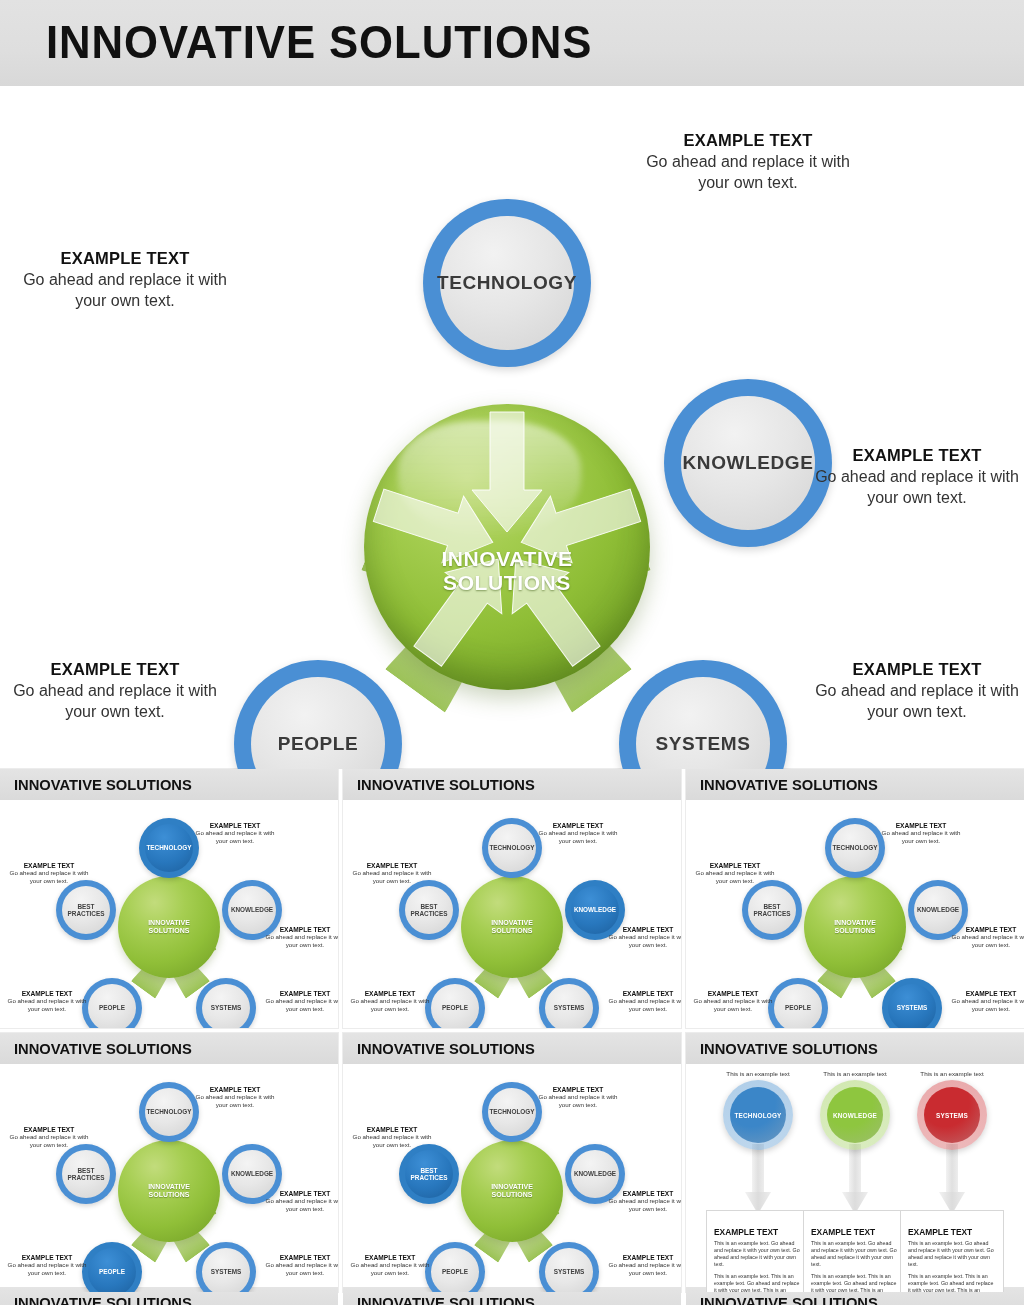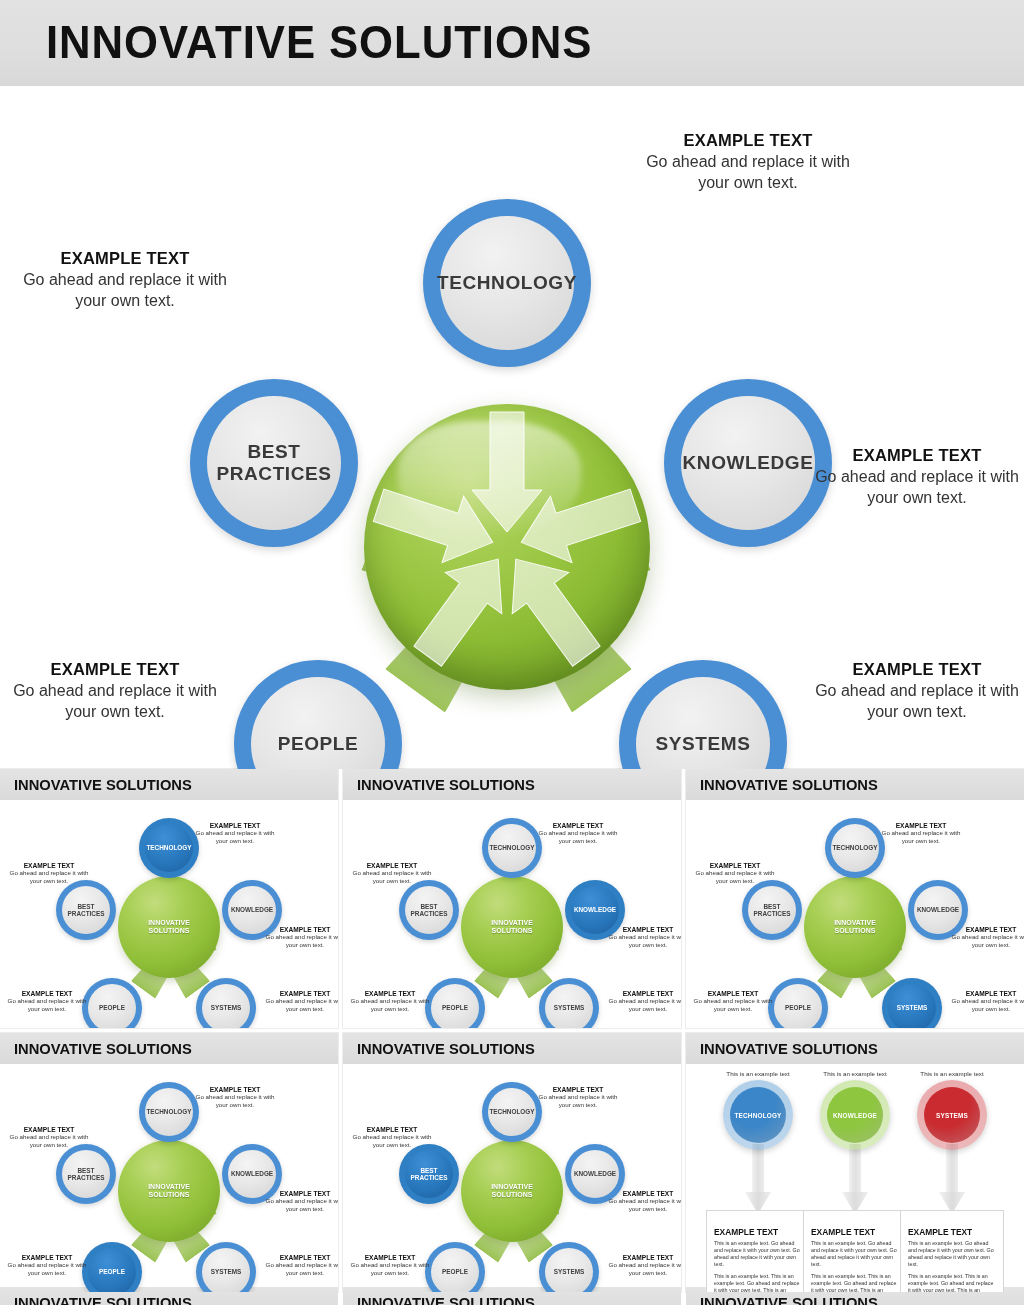--- a/index.html
+++ b/index.html
@@ -286,20 +286,22 @@
       <polygon transform="rotate(72 143 143)" points="143,128 108,86 126,86 126,8 160,8 160,86 178,86"></polygon>
 
       <polygon transform="rotate(144 143 143)" points="143,128 108,86 126,86 126,8 160,8 160,86 178,86"></polygon>
 
       <polygon transform="rotate(216 143 143)" points="143,128 108,86 126,86 126,8 160,8 160,86 178,86"></polygon>
 
       <polygon transform="rotate(288 143 143)" points="143,128 108,86 126,86 126,8 160,8 160,86 178,86"></polygon>
     </g>
   </svg>
 
+  <div class="core-label" style="top:461px; position:absolute; left:364px; width:286px; transform:none;">INNOVATIVE
+SOLUTIONS</div>
 
   <div class="node" style="left:423px; top:113px;">
     <div class="inner">
       <span>TECHNOLOGY</span>
     </div>
   </div>
 
   <div class="node" style="left:664px; top:293px;">
     <div class="inner">
       <span>KNOWLEDGE</span>
@@ -311,26 +313,20 @@
       <span>SYSTEMS</span>
     </div>
   </div>
 
   <div class="node" style="left:234px; top:574px;">
     <div class="inner">
       <span>PEOPLE</span>
     </div>
   </div>
 
-  <div class="node" style="left:190px; top:293px;">
-    <div class="inner">
-      <span>BEST
-PRACTICES</span>
-    </div>
-  </div>
 
   <div class="callout" style="left:643px; top:45px;">
     <div class="ct">EXAMPLE TEXT</div>
     <div class="cb">Go ahead and replace it with your own text.</div>
   </div>
 
   <div class="callout" style="left:812px; top:360px;">
     <div class="ct">EXAMPLE TEXT</div>
     <div class="cb">Go ahead and replace it with your own text.</div>
   </div>

